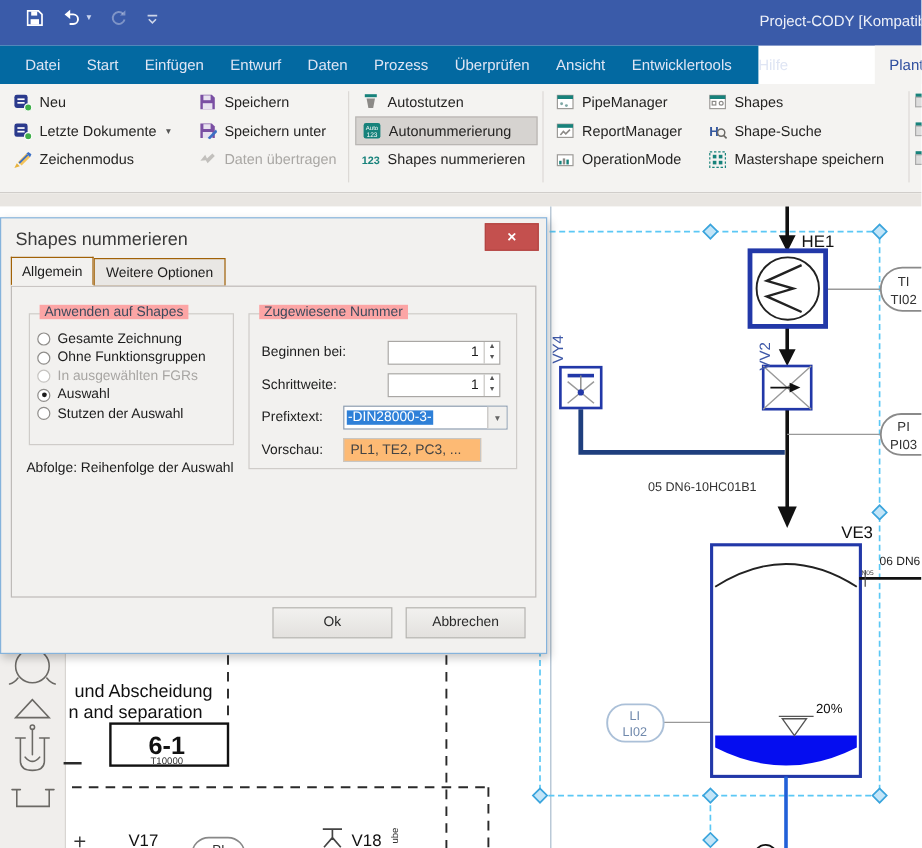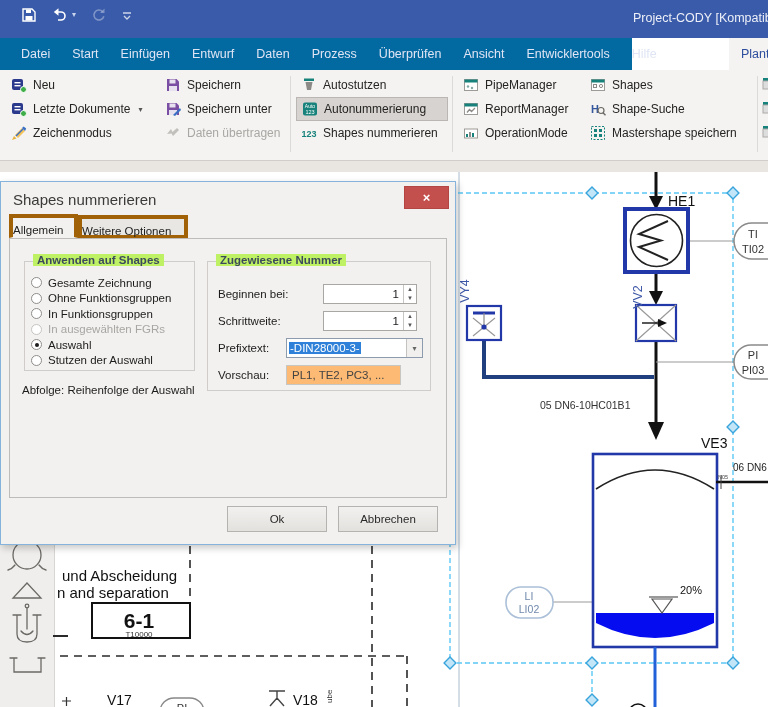--- a/index.html
+++ b/index.html
@@ -41,27 +41,27 @@
   svg.diagram { position:absolute; left:0; top:0; width:768px; height:546px; }
   svg { font-family:"Liberation Sans", sans-serif; }
 
   
   .dialog { position:absolute; left:0; top:181px; width:456px; height:364px; background:#F2F1EF;
             border:1px solid #85B3DC; box-shadow:2px 3px 7px rgba(0,0,0,.22); font-size:11.5px; color:#1C1C1C; }
   .dlg-title { position:absolute; left:12px; top:9px; font-size:15px; color:#3A3A3A; }
   .dlg-close { position:absolute; left:403px; top:4px; width:45px; height:23px; background:#C4504E;
                border:1px solid #B34543; color:#fff; display:flex; align-items:center; justify-content:center;
                font-size:13px; font-weight:bold; }
-  .dtab { position:absolute; height:24px; line-height:24px; 
-          border:4px solid #a16207; background:#E9E7E4; z-index:1; }
+  .dtab { position:absolute; height:24px; line-height:24px; text-align:center;
+          border:1px solid #a16207; background:#E9E7E4; z-index:1; }
   .dtab.active { background:#F2F1EF; border-bottom:1px solid #F2F1EF; z-index:3; }
   .dlg-panel { position:absolute; left:8px; top:56px; width:438px; height:260px;
                border:1px solid #BEBBB8; background:#F2F1EF; z-index:2; }
   .grpbox { position:absolute; border:1px solid #CFCCC9; }
-  .grpbox-label { position:absolute; top:-8px; left:8px; background:#bef264; padding:0 4px; color:#3D4A5C;font-weight:bold; }
+  .grpbox-label { position:absolute; top:-8px; left:8px; background:#fca5a5; padding:0 4px; color:#3D4A5C; }
   .rrow { display:flex; align-items:center; gap:6px; height:15.5px; padding-left:6px; }
   .rrow.disabled { color:#A8A6A3; }
   .rdot { width:11px; height:11px; border-radius:50%; border:1px solid #8F8D8A; background:#fff;
           position:relative; flex:0 0 11px; }
   .rrow.disabled .rdot { border-color:#C6C4C1; }
   .rdot.sel::after { content:""; position:absolute; left:2.5px; top:2.5px; width:4px; height:4px;
           border-radius:50%; background:#1c1c1c; }
   .radio-list { padding-top:13px; }
   .seq-note { position:absolute; left:12px; top:145px;text-align:right; }
   .frow-label { position:absolute; left:10px; }
@@ -443,24 +443,20 @@
       <span class="grpbox-label">Anwenden auf Shapes</span>
       <div class="radio-list">
         <div class="rrow">
           <span class="rdot"></span>
           <span>Gesamte Zeichnung</span>
         </div>
         <div class="rrow">
           <span class="rdot"></span>
           <span>Ohne Funktionsgruppen</span>
         </div>
-        <div class="rrow">
-          <span class="rdot"></span>
-          <span>In Funktionsgruppen</span>
-        </div>
         <div class="rrow disabled">
           <span class="rdot"></span>
           <span>In ausgewählten FGRs</span>
         </div>
         <div class="rrow">
           <span class="rdot sel"></span>
           <span>Auswahl</span>
         </div>
         <div class="rrow">
           <span class="rdot"></span>

